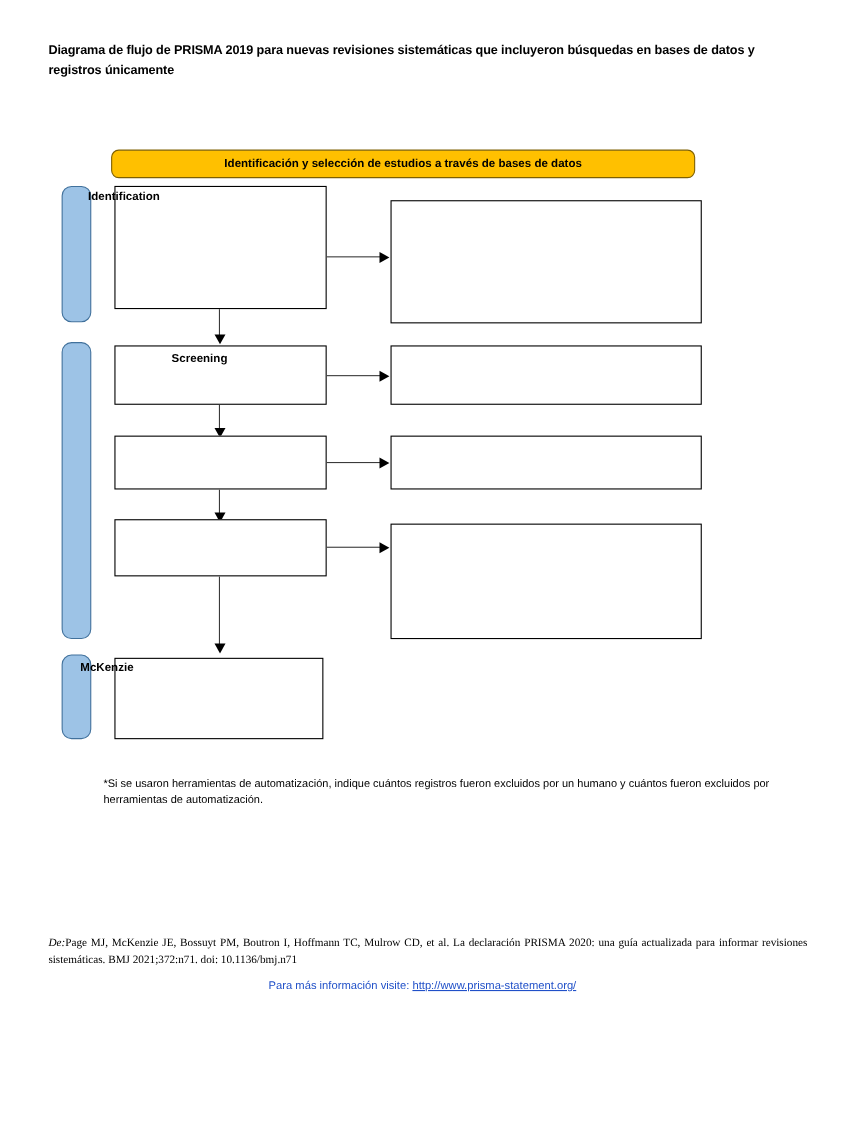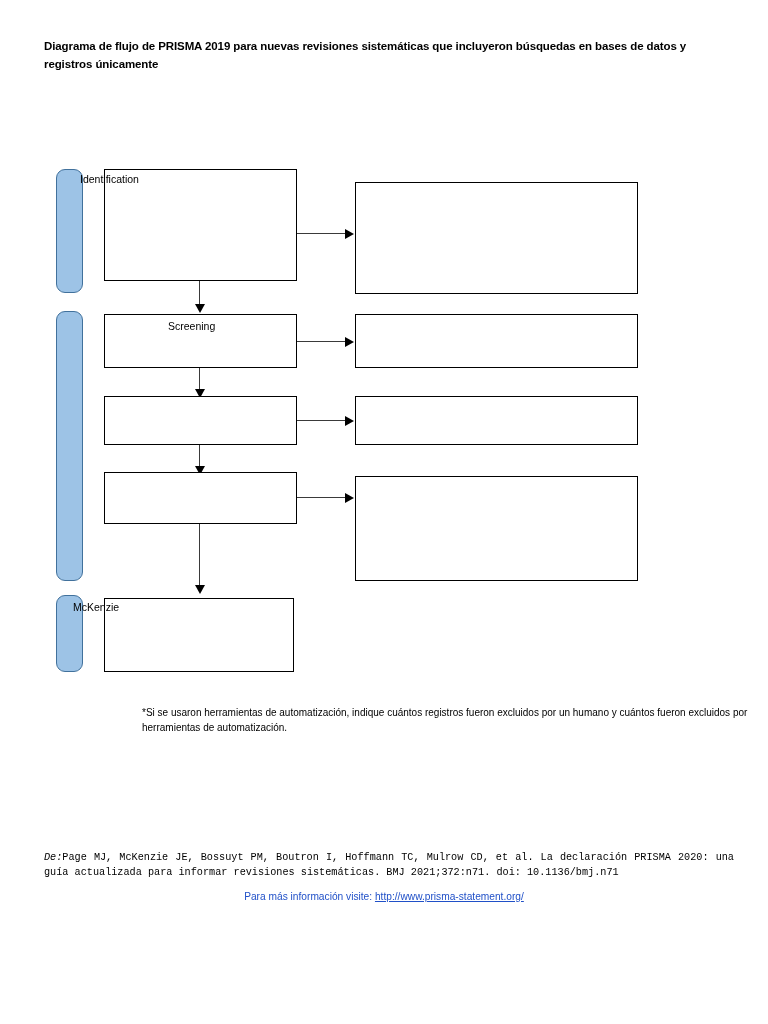--- a/index.html
+++ b/index.html
@@ -59,21 +59,21 @@
     background: #9DC3E6;
     border: 1.2px solid #41719C;
     border-radius: 9px;
     box-sizing: border-box;
   }
 
   
   .stage-label {
     position: absolute;
     font-size: 10.5px;
-    font-weight: normal;
+    font-weight: bold;
     white-space: nowrap;
     z-index: 6;
     line-height: 1;
   }
 
   
   .box {
     position: absolute;
     background: #ffffff;
     border: 1.2px solid #000000;
@@ -119,30 +119,29 @@
   }
 
   
   #footnote {
     position: absolute;
     left: 94px;
     top: 706px;
     width: 620px;
     font-size: 10px;
     line-height: 1.45;
-    margin-left: 48px;
   }
 
   
   #citation {
     position: absolute;
     left: 44px;
     top: 850px;
     width: 690px;
-    font-family: Liberation Mono, monospace;
+    font-family: Liberation Serif, serif;
     font-size: 10.2px;
     line-height: 1.5;
     text-align: justify;
   }
   #citation .ital { font-style: italic; }
 
   #more-info {
     position: absolute;
     left: 0;
     top: 891px;
@@ -157,27 +156,30 @@
     text-decoration: underline;
   }
 </style>
 </head>
 <body>
 
 <div id="doc-title">Diagrama de flujo de PRISMA 2019 para nuevas revisiones sistemáticas que incluyeron búsquedas en bases de datos y registros únicamente</div>
 
 <div id="diagram">
 
+  <div class="banner" style="left:101px; top:136px; width:531px; height:26px;">
+    <span>Identificación y selección de estudios a través de bases de datos</span>
+  </div>
 
   <div class="rail" style="left:56px; top:169px; width:27px; height:124px;"></div>
   <div class="rail" style="left:56px; top:311px; width:27px; height:270px;"></div>
   <div class="rail" style="left:56px; top:595px; width:27px; height:77px;"></div>
 
   <div class="stage-label" style="left:80px; top:174px;">Identification</div>
-  <div class="stage-label" style="left:168px; top:321px;text-align:center;">Screening</div>
+  <div class="stage-label" style="left:156px; top:321px;text-align:center;">Screening</div>
   <div class="stage-label" style="left:73px; top:602px;">McKenzie</div>
 
   <div class="box" style="left:104px; top:169px; width:193px; height:112px;"></div>
   <div class="box-text" style="left:115px; top:207px; width:180px;">Registros identificados desde:
     Base de datos 1 (n = )
     Base de datos 2(n = )</div>
 
   <div class="box" style="left:355px; top:182px; width:283px; height:112px;"></div>
   <div class="box-text" style="left:367px; top:197px; width:268px;">Registros eliminados antes de la selección:
     Registros duplicados eliminados (n = )

